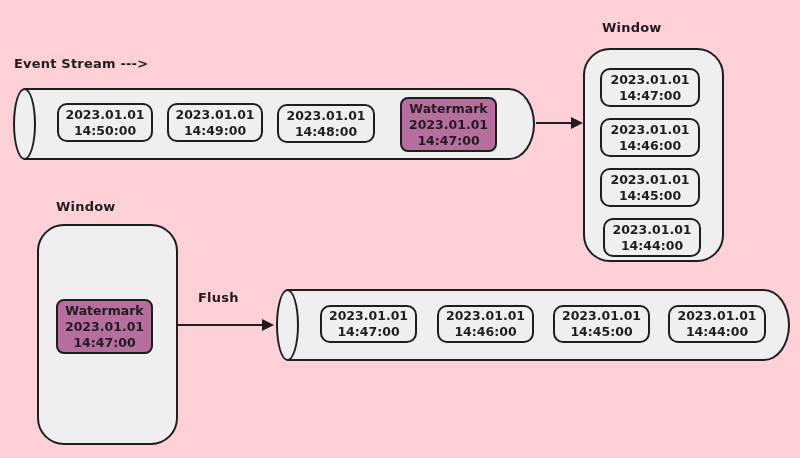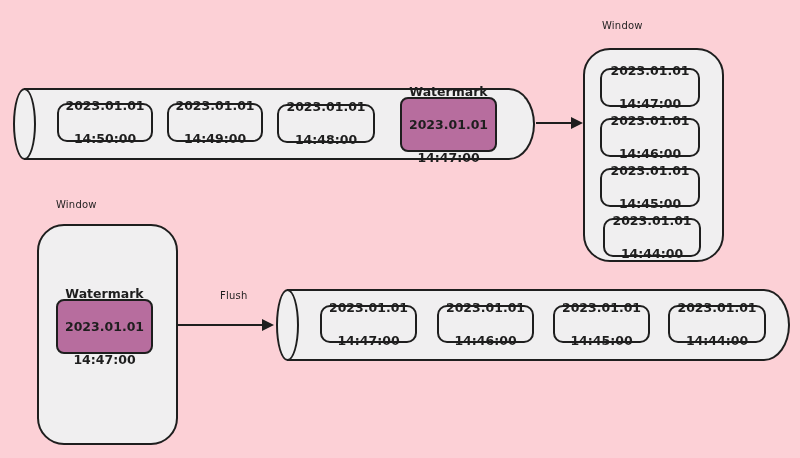--- a/index.html
+++ b/index.html
@@ -9,22 +9,22 @@
   }
   .canvas {
     position: relative;
     width: 800px;
     height: 458px;
     background: var(--background, #fcd0d6);
     overflow: hidden;
   }
   .diagram-label {
     position: absolute;
-    font-size: 10px;
-    font-weight: normal;
+    font-size: 13px;
+    font-weight: bold;
     letter-spacing: 0.2px;
     white-space: nowrap;
   }
   
   .pipe { position: absolute; }
   .pipe .pipe-body {
     position: absolute;
     top: 0; bottom: 0;
     background: var(--shape_fill, #f0eff0);
     border: 2.2px solid var(--stroke, #1e1e1e);
@@ -58,21 +58,20 @@
     box-sizing: border-box;
     display: flex;
     flex-direction: column;
     align-items: center;
     justify-content: center;
     font-size: 12.5px;
     font-weight: 600;
     line-height: 16px;
     text-align: center;
     z-index: 3;
-    gap: 17px;
   }
   .ebox.watermark {
     background: var(--watermark_fill, #b76d9e);
     border-radius: 8px;
   }
   
   .arrow { position: absolute; height: 12px; z-index: 2; }
   .arrow .shaft {
     position: absolute;
     left: 0; top: 5px;
@@ -87,20 +86,21 @@
     border-left: 12px solid var(--stroke, #1e1e1e);
     border-top: 6px solid transparent;
     border-bottom: 6px solid transparent;
   }
 </style>
 </head>
 <body>
 
 <div class="canvas">
 
+  <div class="diagram-label" style="left:14px; top:56px;">Event Stream ---&gt;</div>
 
   <div class="pipe" style="left:13px; top:88px; width:522px; height:72px;">
     <div class="pipe-body" style="left:11px; right:0;"></div>
     <div class="pipe-cap"></div>
 
     <div class="ebox" style="left:44px; top:15px; width:96px; height:39px;">
       <div>2023.01.01</div>
       <div>14:50:00</div>
     </div>
     <div class="ebox" style="left:154px; top:15px; width:96px; height:39px;">
@@ -145,21 +145,21 @@
 
   <div class="diagram-label" style="left:56px; top:199px;">Window</div>
   <div class="window-box" style="left:37px; top:224px; width:141px; height:221px;">
     <div class="ebox watermark" style="left:17px; top:73px; width:97px; height:55px;">
       <div>Watermark</div>
       <div>2023.01.01</div>
       <div>14:47:00</div>
     </div>
   </div>
 
-  <div class="diagram-label" style="left:220px; top:290px;">Flush</div>
+  <div class="diagram-label" style="left:198px; top:290px;">Flush</div>
   <div class="arrow" style="left:178px; top:319px; width:96px;">
     <span class="shaft"></span>
     <span class="head"></span>
   </div>
 
   <div class="pipe" style="left:276px; top:289px; width:514px; height:72px;">
     <div class="pipe-body" style="left:11px; right:0;"></div>
     <div class="pipe-cap"></div>
 
     <div class="ebox" style="left:44px; top:16px; width:97px; height:38px;">

